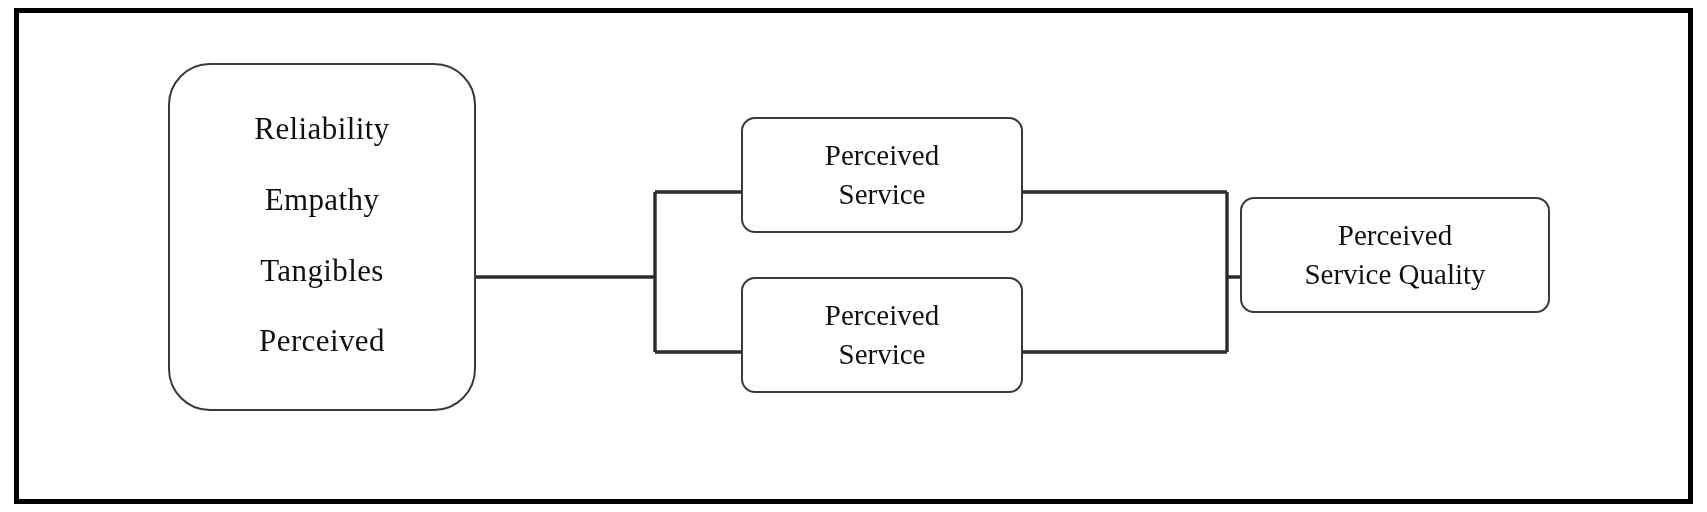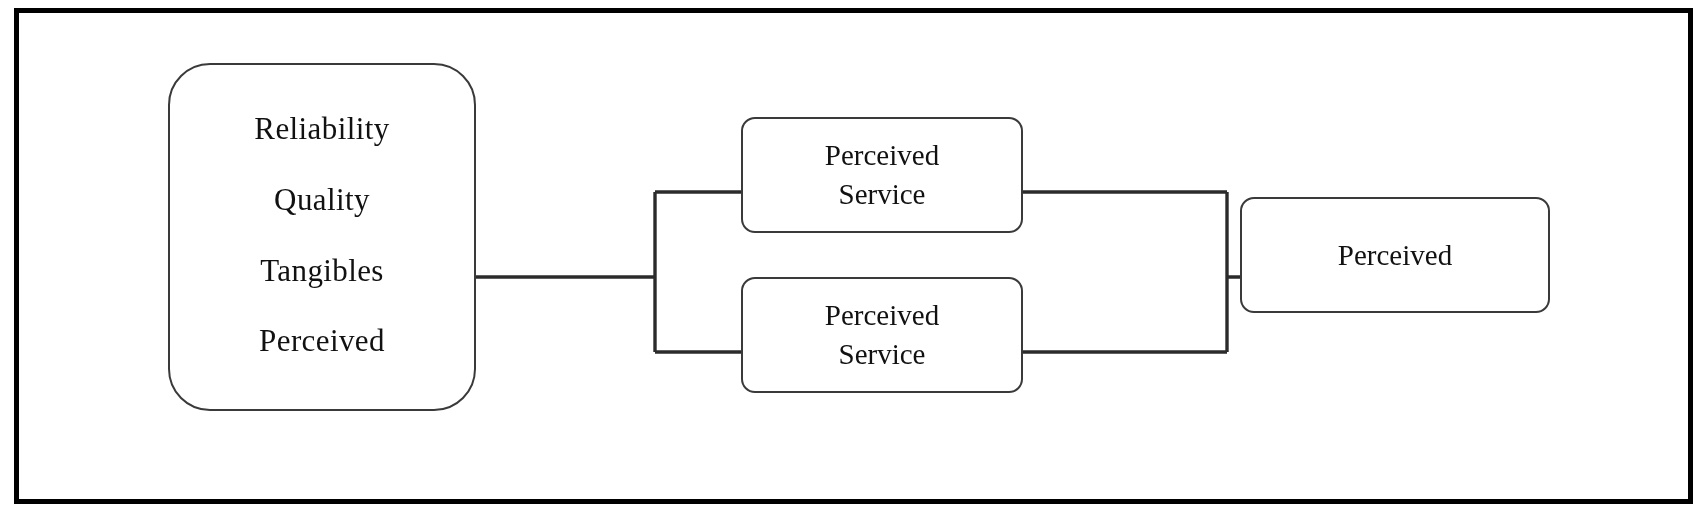--- a/index.html
+++ b/index.html
@@ -114,32 +114,33 @@
 
     <path d="M 1023 352 L 1227 352" fill="none" stroke="#2b2b2b" stroke-width="3.4"></path>
 
     <path d="M 1227 192 L 1227 352" fill="none" stroke="#2b2b2b" stroke-width="3.4"></path>
 
     <path d="M 1227 277 L 1308 277" fill="none" stroke="#2b2b2b" stroke-width="3.4" marker-end="url(#arrow)"></path>
   </svg>
 
   <div class="node" id="node-dimensions">
     <span class="dim-line">Reliability</span>
-    <span class="dim-line">Quality</span>
+    <span class="dim-line">Empathy</span>
     <span class="dim-line">Tangibles</span>
     <span class="dim-line">Perceived</span>
   </div>
 
   <div class="node" id="node-perceived-service-top">
     <span class="line">Perceived</span>
     <span class="line">Service</span>
   </div>
 
   <div class="node" id="node-perceived-service-bottom">
     <span class="line">Perceived</span>
     <span class="line">Service</span>
   </div>
 
   <div class="node" id="node-perceived-service-quality">
     <span class="line">Perceived</span>
+    <span class="line">Service Quality</span>
   </div>
 
 </div>
 
 </body></html>

